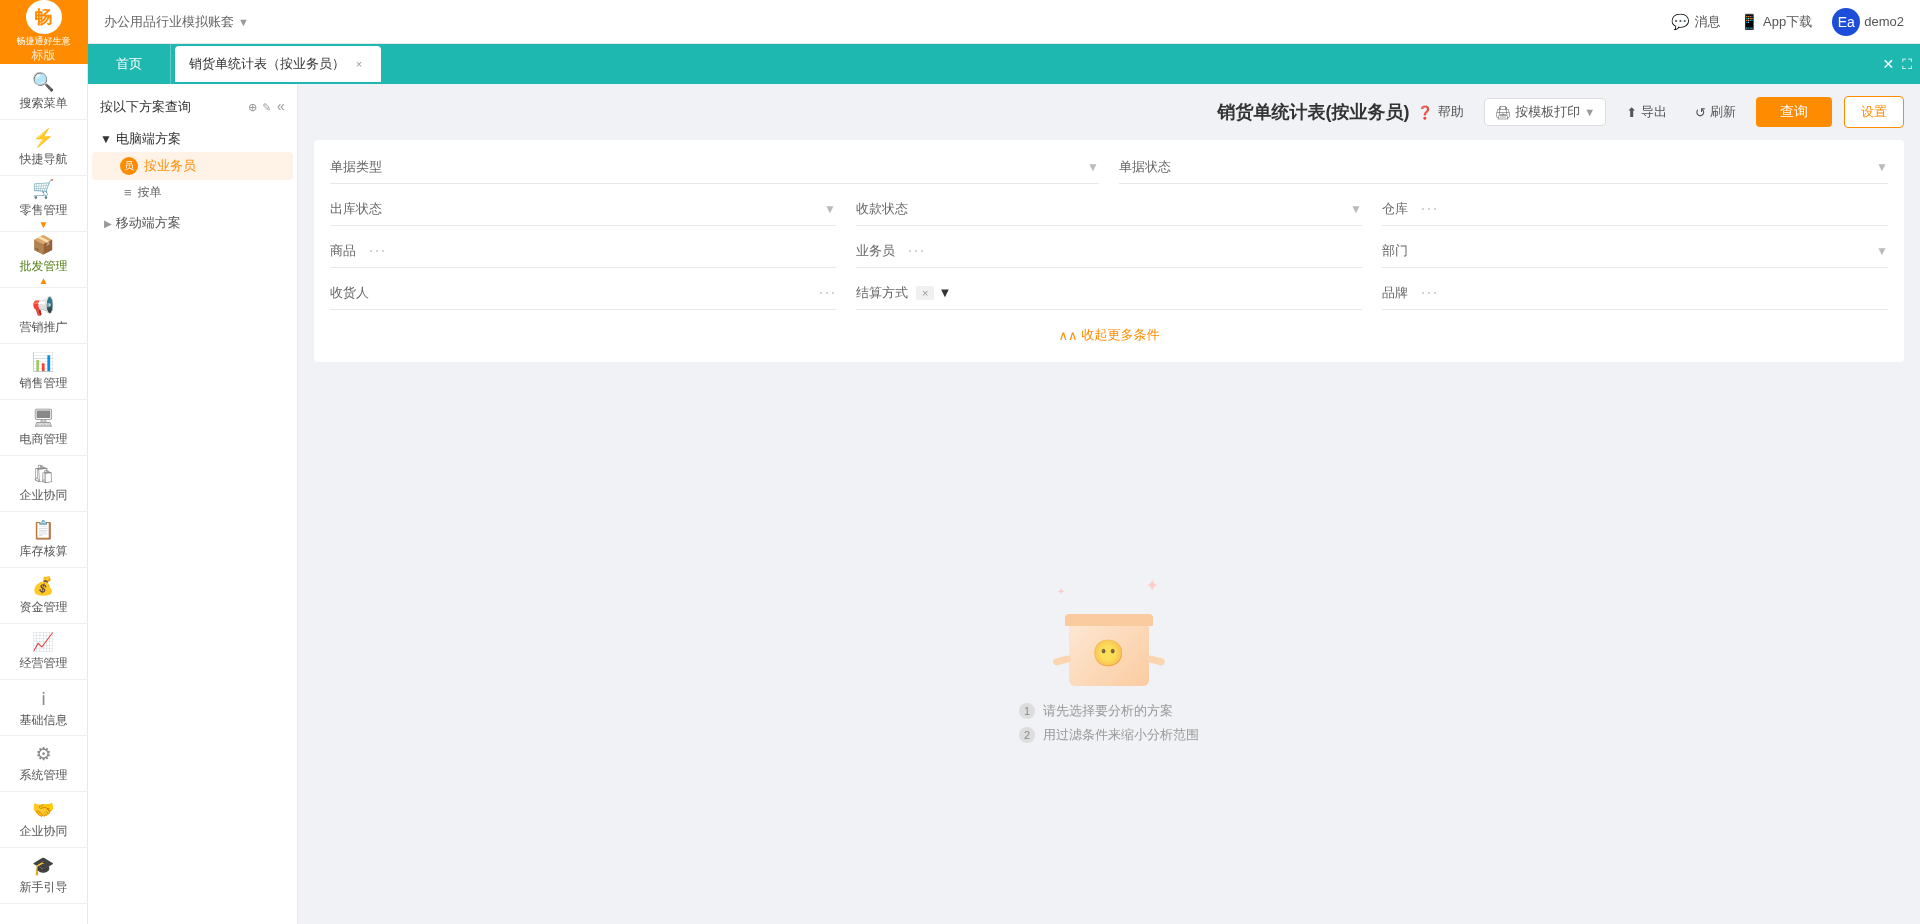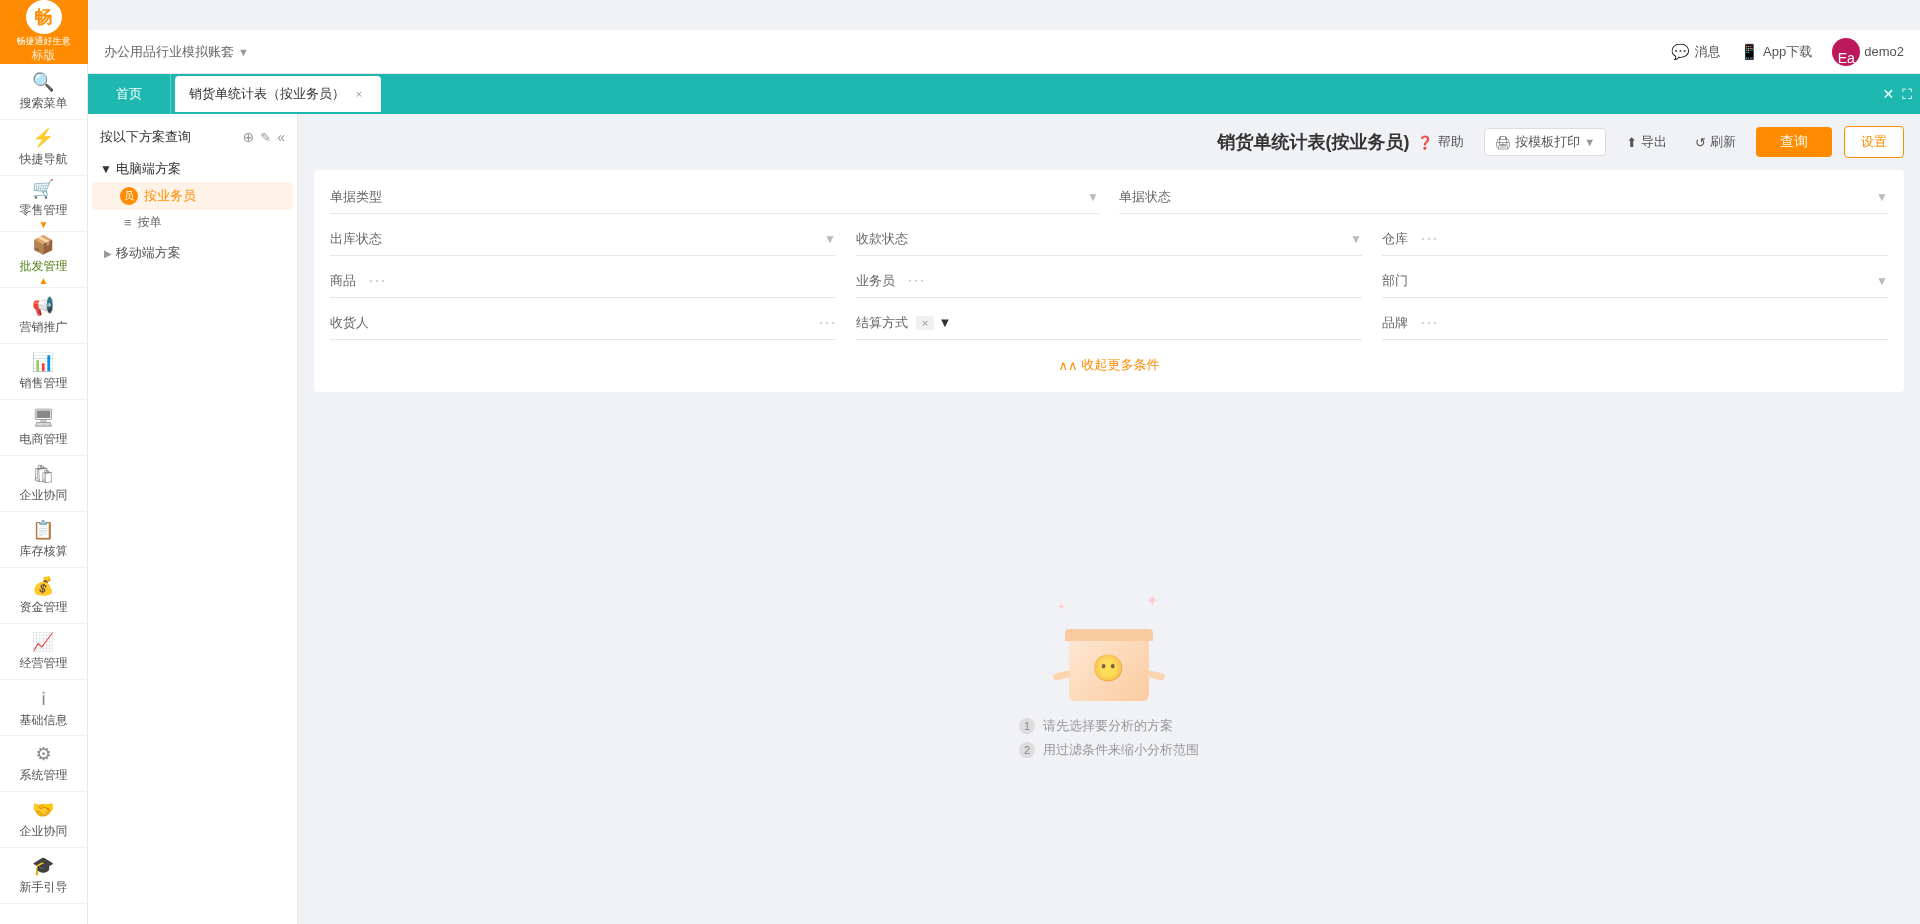--- a/index.html
+++ b/index.html
@@ -12,42 +12,42 @@
     .sidebar-logo .logo-icon span { font-size: 18px; color: #ff8c00; font-weight: bold; }
     .sidebar-menu-item { width: 88px; height: 56px; display: flex; flex-direction: column; align-items: center; justify-content: center; cursor: pointer; font-size: 12px; color: #555; border-bottom: 1px solid #f0f0f0; }
     .sidebar-menu-item .icon { font-size: 18px; margin-bottom: 2px; color: #888; }
     .sidebar-menu-item.active { color: #ff8c00; }
     .sidebar-menu-item.active .icon { color: #ff8c00; }
 
     
     .main { flex: 1; display: flex; flex-direction: column; height: 924px; overflow: hidden; }
 
     
-    .header-bar { height: 44px; background: #fff; display: flex; align-items: center; justify-content: space-between; padding: 0 16px; border-bottom: 1px solid #e8e8e8; flex-shrink: 0; margin-top: 30px; }
+    .header-bar { height: 44px; background: #fff; display: flex; align-items: center; justify-content: space-between; padding: 0 16px; border-bottom: 1px solid #e8e8e8; flex-shrink: 0; }
     .header-left { display: flex; align-items: center; gap: 8px; color: #666; font-size: 13px; }
     .header-dropdown { display: flex; align-items: center; gap: 4px; cursor: pointer; }
     .header-right { display: flex; align-items: center; gap: 20px; }
     .header-right-item { display: flex; align-items: center; gap: 4px; cursor: pointer; color: #555; font-size: 13px; }
-    .avatar { width: 28px; height: 28px; border-radius: 50%; background: #be185d; display: flex; align-items: flex-end; justify-content: center; color: white; font-size: 11px; overflow: hidden; }
+    .avatar { width: 28px; height: 28px; border-radius: 50%; background: #1d4ed8; display: flex; align-items: center; justify-content: center; color: white; font-size: 11px; overflow: hidden; }
 
     
     .tab-bar { height: 40px; background: #1eb8b0; display: flex; align-items: center; padding: 0 0 0 0; flex-shrink: 0; }
     .tab-home { height: 40px; padding: 0 28px; display: flex; align-items: center; color: #fff; cursor: pointer; font-size: 13px; border-right: 1px solid rgba(255,255,255,0.3); }
     .tab-item { height: 36px; background: #fff; margin-left: 4px; padding: 0 14px; display: flex; align-items: center; gap: 6px; border-radius: 4px 4px 0 0; font-size: 13px; cursor: pointer; color: #333; }
     .tab-item .close-btn { width: 16px; height: 16px; display: flex; align-items: center; justify-content: center; border-radius: 50%; font-size: 11px; color: #999; cursor: pointer; }
     .tab-spacer { flex: 1; }
     .tab-controls { display: flex; align-items: center; padding: 0 8px; gap: 8px; }
     .tab-ctrl-btn { color: #fff; cursor: pointer; font-size: 14px; }
 
     
     .content-area { flex: 1; display: flex; overflow: hidden; background: #f0f2f5; }
 
     
     .left-panel { width: 210px; background: #fff; border-right: 1px solid #e8e8e8; display: flex; flex-direction: column; flex-shrink: 0; padding: 8px 0; }
-    .left-panel-header { display: flex; align-items: center; justify-content: space-between; padding: 6px 12px; font-size: 13px; color: #333; }
+    .left-panel-header { display: flex; align-items: center; justify-content: space-between; padding: 6px 12px; font-size: 13px; color: #333; font-family: Liberation Mono, monospace; }
     .left-panel-actions { display: flex; align-items: center; gap: 6px; }
     .left-panel-actions span { cursor: pointer; color: #999; font-size: 14px; }
     .scheme-group { padding: 4px 0; }
     .scheme-group-header { display: flex; align-items: center; gap: 4px; padding: 4px 12px; cursor: pointer; color: #333; font-size: 13px; }
     .scheme-item { display: flex; align-items: center; gap: 6px; padding: 5px 12px 5px 28px; cursor: pointer; font-size: 13px; color: #555; border-radius: 4px; margin: 0 4px; }
     .scheme-item.active { color: #ff8c00; background: #fff3e8; }
     .scheme-item .item-icon { width: 18px; height: 18px; border-radius: 50%; background: #ff8c00; display: flex; align-items: center; justify-content: center; color: #fff; font-size: 10px; }
     .scheme-subitem { display: flex; align-items: center; gap: 6px; padding: 4px 12px 4px 36px; cursor: pointer; font-size: 12px; color: #666; }
     .mobile-scheme { display: flex; align-items: center; gap: 4px; padding: 5px 12px 5px 16px; cursor: pointer; font-size: 13px; color: #555; }
     .mobile-scheme .arrow { font-size: 10px; color: #999; }

